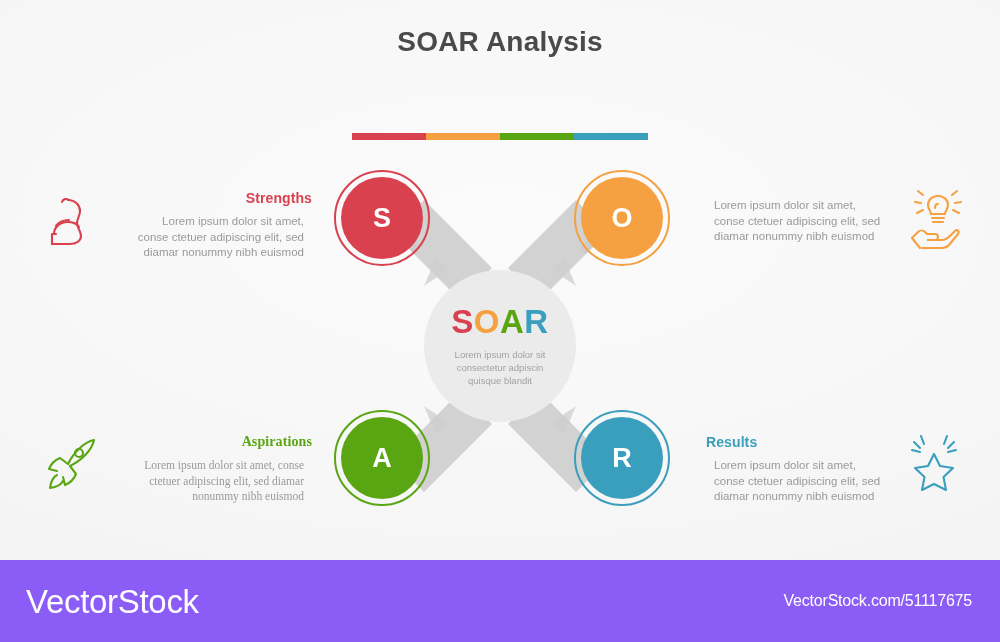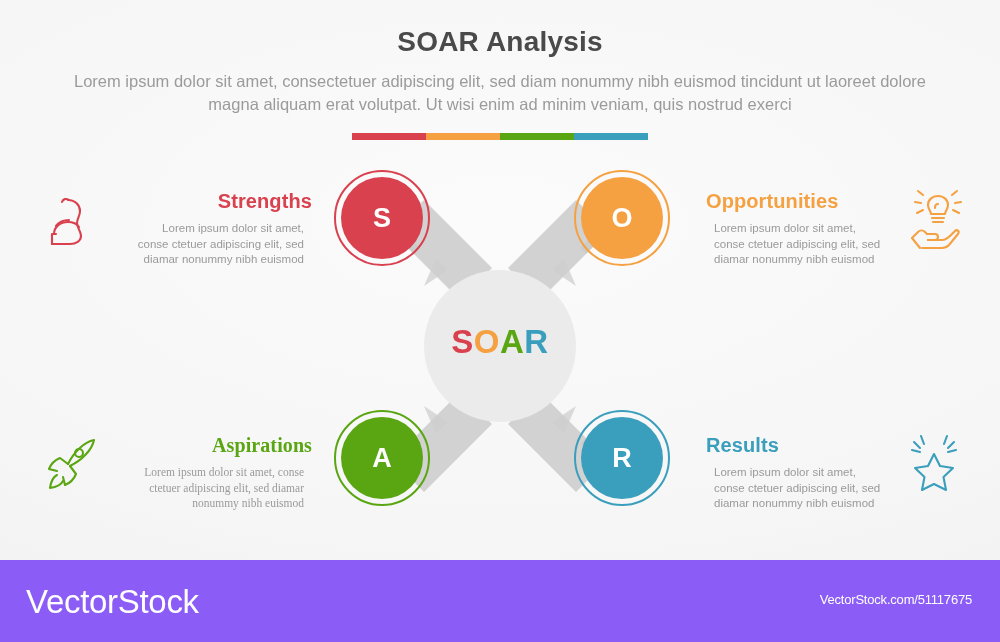--- a/index.html
+++ b/index.html
@@ -127,21 +127,21 @@
   }
   .node-s { left: 334px; top: 170px; }
   .node-o { left: 574px; top: 170px; }
   .node-a { left: 334px; top: 410px; }
   .node-r { left: 574px; top: 410px; }
 
   
   .block { position: absolute; width: 190px; }
   .block h3 {
     margin: 0 0 5px 0;
-    font-size: 20px;
+    font-size: 14px;
     font-weight: bold;
     letter-spacing: 0.1px;
   }
   .block p {
     margin: 8px;
     font-size: 11.5px;
     line-height: 15.5px;
     color: #9a9a9a;
   }
   .block-right { text-align: right; }
@@ -174,33 +174,32 @@
     top: 23px;
     color: #ffffff;
     font-size: 33px;
     letter-spacing: -0.3px;
   }
   .credit {
     position: absolute;
     right: 28px;
     top: 32px;
     color: #ffffff;
-    font-size: 13px;
+    font-size: 16px;
     letter-spacing: -0.2px;
   }
 </style>
 </head>
 <body>
 
 <div class="stage">
 
   <div class="canvas">
 
     <div class="title">SOAR Analysis</div>
-    <div class="subtitle">Lorem ipsum dolor sit amet, consectetuer adipiscing elit, sed diam nonummy nibh euismod tincidunt ut laoreet dolore magna aliquam erat volutpat. Ut wisi enim ad minim veniam, quis nostrud exerci</div>
 
     <div class="colorbar">
       <span style="background: rgb(217, 65, 79);"></span>
       <span style="background: rgb(245, 161, 66);"></span>
       <span style="background: rgb(90, 165, 18);"></span>
       <span style="background: rgb(58, 158, 189);"></span>
     </div>
 
     <svg class="arms" viewBox="0 0 1000 560">
       <g fill="#d2d2d2">
@@ -220,20 +219,21 @@
         <path d="M 564 258 L 552 270 L 576 286 Z"></path>
         <path d="M 436 434 L 448 422 L 424 406 Z"></path>
         <path d="M 564 434 L 552 422 L 576 406 Z"></path>
       </g>
     </svg>
 
     <div class="hub">
       <div class="hub-word">
         <i style="color: rgb(217, 65, 79);">S</i><i style="color: rgb(245, 161, 66);">O</i><i style="color: rgb(90, 165, 18);">A</i><i style="color: rgb(58, 158, 189);">R</i>
       </div>
+      <div class="hub-desc">Lorem ipsum dolor sit consectetur adpiscin quisque blandit</div>
     </div>
 
     <div class="node node-s" style="color: rgb(217, 65, 79);">
       <div class="inner">
         <span class="letter">S</span>
       </div>
     </div>
     <div class="node node-o" style="color: rgb(245, 161, 66);">
       <div class="inner">
         <span class="letter">O</span>
@@ -252,21 +252,20 @@
 
     <div class="block block-right block-s">
       <h3 style="color: rgb(217, 65, 79);">Strengths</h3>
       <p>Lorem ipsum dolor sit amet, conse ctetuer adipiscing elit, sed diamar nonummy nibh euismod</p>
     </div>
     <div class="block block-right block-a">
       <h3 style="color: rgb(90, 165, 18);">Aspirations</h3>
       <p>Lorem ipsum dolor sit amet, conse ctetuer adipiscing elit, sed diamar nonummy nibh euismod</p>
     </div>
     <div class="block block-left block-o">
-      <h3 style="color: rgb(245, 161, 66);">Opportunities</h3>
       <p>Lorem ipsum dolor sit amet, conse ctetuer adipiscing elit, sed diamar nonummy nibh euismod</p>
     </div>
     <div class="block block-left block-r">
       <h3 style="color: rgb(58, 158, 189);">Results</h3>
       <p>Lorem ipsum dolor sit amet, conse ctetuer adipiscing elit, sed diamar nonummy nibh euismod</p>
     </div>
 
     <svg class="sideicon icon-s" viewBox="0 0 64 64">
       <g fill="none" stroke="#d9414f" stroke-width="2.1" stroke-linecap="round" stroke-linejoin="round">
         <path d="M30 14 c7 0 12 5 12 11 c0 5 -3 8 -3 12 c0 5 4 8 4 13 c0 5 -5 8 -11 8 l-18 0"></path>

